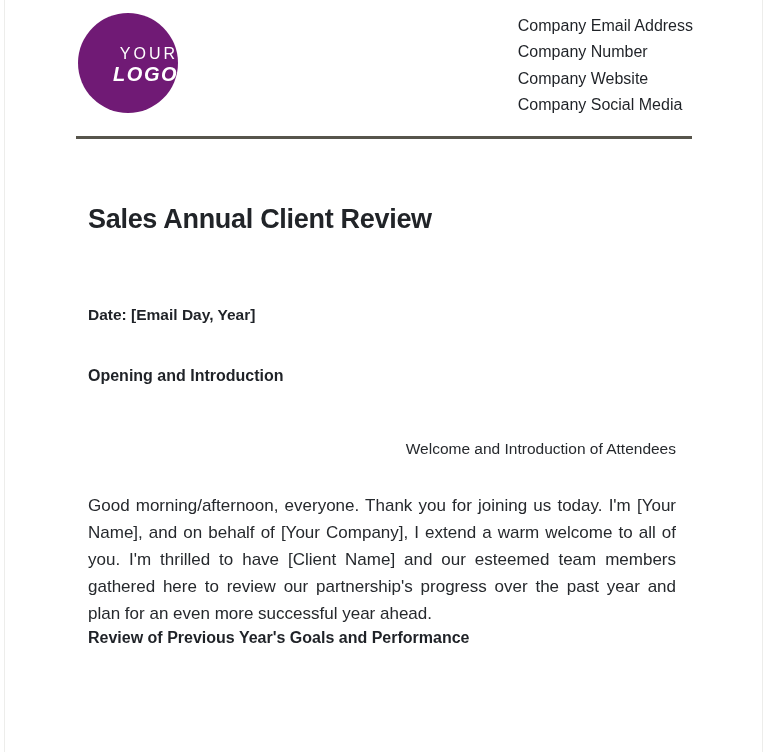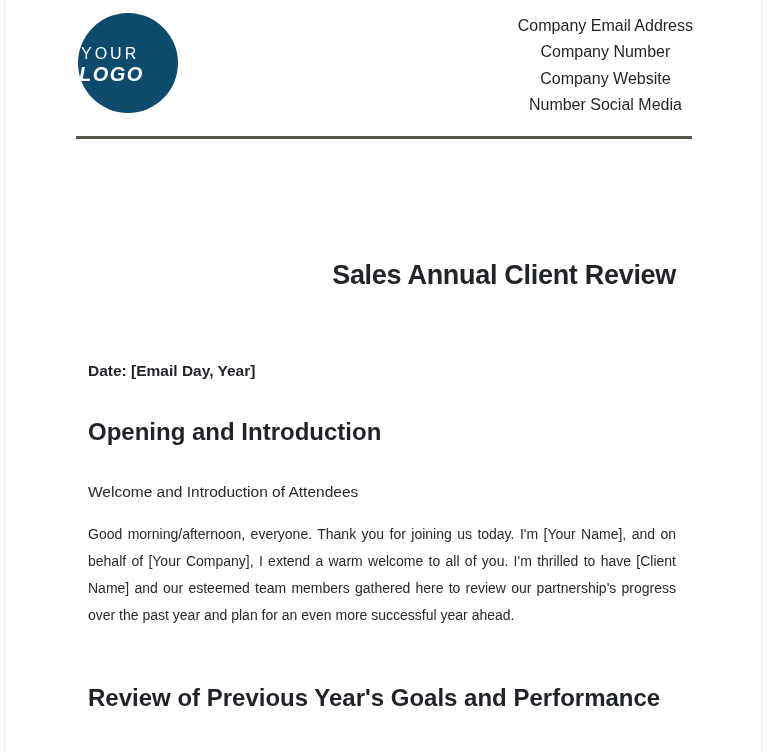--- a/index.html
+++ b/index.html
@@ -31,24 +31,24 @@
     display: flex;
     justify-content: space-between;
     align-items: flex-start;
     padding: 13px 75px 0 78px;
     height: 113px;
   }
   .logo-circle {
     width: 100px;
     height: 100px;
     border-radius: 50%;
-    background: #0c4a6e;
+    background: #701a75;
     display: flex;
     flex-direction: column;
-    align-items: flex-start;
+    align-items: flex-end;
     justify-content: center;
     padding-top: 4px;
     flex: 0 0 auto;
   }
   .logo-top {
     color: #ffffff;
     font-size: 16px;
     font-weight: 400;
     letter-spacing: 3px;
     line-height: 18px;
@@ -57,71 +57,72 @@
   .logo-bottom {
     color: #ffffff;
     font-size: 20px;
     font-weight: 700;
     letter-spacing: 1.5px;
     line-height: 22px;
     margin-left: 1px;
     font-style: italic;
   }
   .contact-block {
-    text-align: center;
+    text-align: left;
     font-size: 16px;
     line-height: 26.4px;
     color: #1f2227;
     padding-top: 0;
   }
 
   
   .divider {
     height: 3px;
     background: #57554c;
     margin: 23px 76px 0 76px;
   }
 
   
   .main {
     padding: 0 92px 0 88px;
   }
   .doc-title {
-    margin-top: 120px;
-    text-align: right;
+    margin-top: 64px;
+    text-align: left;
     font-size: 27px;
     font-weight: 700;
     line-height: 32px;
     letter-spacing: -0.3px;
     color: #212428;
   }
   .date-line {
     margin-top: 70px;
     font-size: 15.5px;
     font-weight: 700;
     line-height: 19px;
     color: #1f2227;
   }
   .section-heading {
-    font-size: 24px;
+    font-size: 16px;
     font-weight: 700;
     line-height: 22px;
     color: #1f2227;
   }
   .section-heading.opening { margin-top: 41px; }
-  .section-heading.review  { margin-top: 58px; }
+  .section-heading.review  { }
   .section-subheading {
-    margin-top: 39px;
+    margin-top: 52px;
     font-size: 15.5px;
     line-height: 19px;
     color: #26292d;
+    text-align: right;
   }
   .section-paragraph {
-    margin-top: 20px;
-    font-size: 14px;
+    margin-top: 34px;
+    font-size: 17px;
     line-height: 27px;
     text-align: justify;
     color: #26292d;
   }
 </style>
 </head>
 <body>
 
 <div class="page">
   <div class="page-edge left"></div>
@@ -130,21 +131,21 @@
   <div class="header">
     <div class="logo-circle">
       <span class="logo-top">YOUR</span>
       <span class="logo-bottom">LOGO</span>
     </div>
 
     <div class="contact-block">
       <div>Company Email Address</div>
       <div>Company Number</div>
       <div>Company Website</div>
-      <div>Number Social Media</div>
+      <div>Company Social Media</div>
     </div>
   </div>
 
   <div class="divider"></div>
 
   <div class="main">
     <h1 class="doc-title">Sales Annual Client Review</h1>
 
     <p class="date-line">Date: [Email Day, Year]</p>
 

